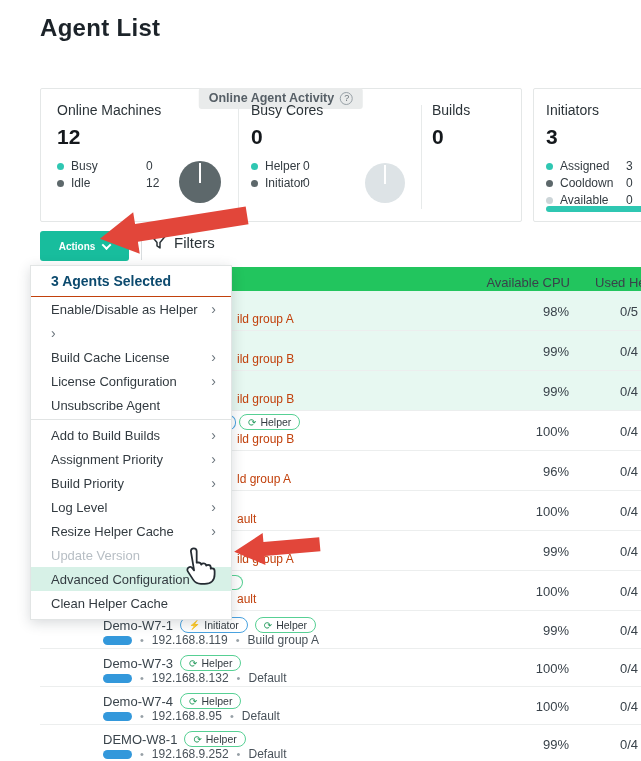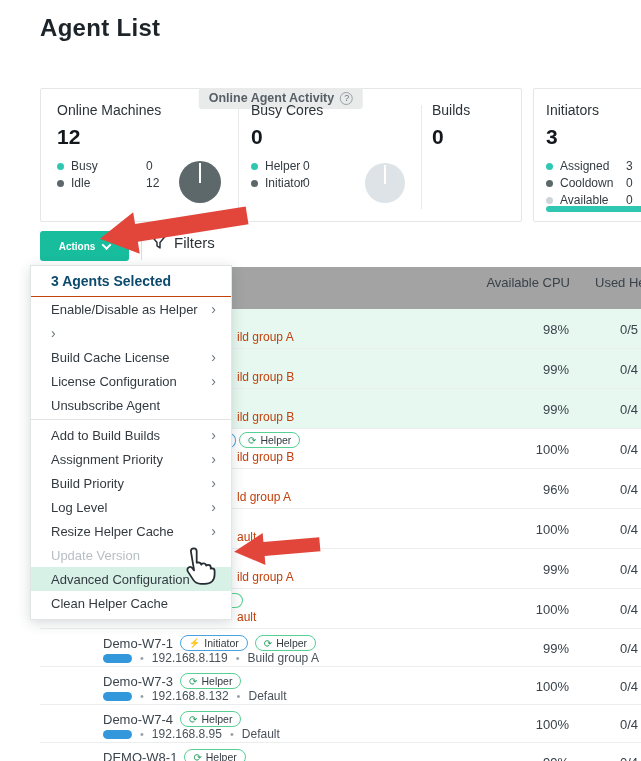--- a/index.html
+++ b/index.html
@@ -33,21 +33,21 @@
   .init-bar { position:absolute; left:12px; width:200px; bottom:9px; height:6px; border-radius:3px; background:#2fc7b2; }
 
   
   .actions-btn { position:absolute; left:40px; top:231px; width:89px; height:30px; background:#18bd9d; border:none; border-radius:3px; color:#fff; font-family:inherit; font-size:10px; font-weight:bold; display:flex; align-items:center; justify-content:center; gap:8px; cursor:pointer; }
   .chev-down { width:7px; height:7px; border-right:2px solid #fff; border-bottom:2px solid #fff; transform:rotate(45deg) translate(-1px,-1px); }
   .tb-div { position:absolute; left:141px; top:232px; width:1px; height:28px; background:#d9dddf; }
   .filters-btn { position:absolute; left:151px; top:234px; display:flex; align-items:center; gap:8px; background:none; border:none; font-family:inherit; font-size:15px; color:#2b3338; cursor:pointer; }
 
   
   .table { position:absolute; left:40px; top:267px; width:601px; }
-  .thead { position:relative; height:42px; background:#a3a3a3; font-size:13px; color:#39424a; }
+  .thead { position:relative; height:24px; background:#22c55e; font-size:13px; color:#39424a; }
   .th-cpu { position:absolute; right:71px; top:8px; }
   .th-help { position:absolute; left:555px; top:8px; white-space:nowrap; }
   .row { position:relative; border-bottom:1px solid #eceeee; background:#fff; }
   .row-p { height:40px; } .row-f { height:38px; }
   .row.sel { background:#e7f8f1; }
   .cpu { position:absolute; right:72px; top:50%; transform:translateY(-50%); font-size:13px; color:#39424a; }
   .help { position:absolute; right:3px; top:50%; transform:translateY(-50%); font-size:13px; color:#39424a; }
   .sub-partial { position:absolute; left:197px; top:21px; font-size:12px; color:#c2410c; }
   .nameline { position:absolute; left:63px; top:6px; display:flex; align-items:center; gap:7px; font-size:13px; color:#3a444c; }
   .subline { position:absolute; left:63px; top:22px; display:flex; align-items:center; gap:8px; font-size:12px; color:#49525a; }

